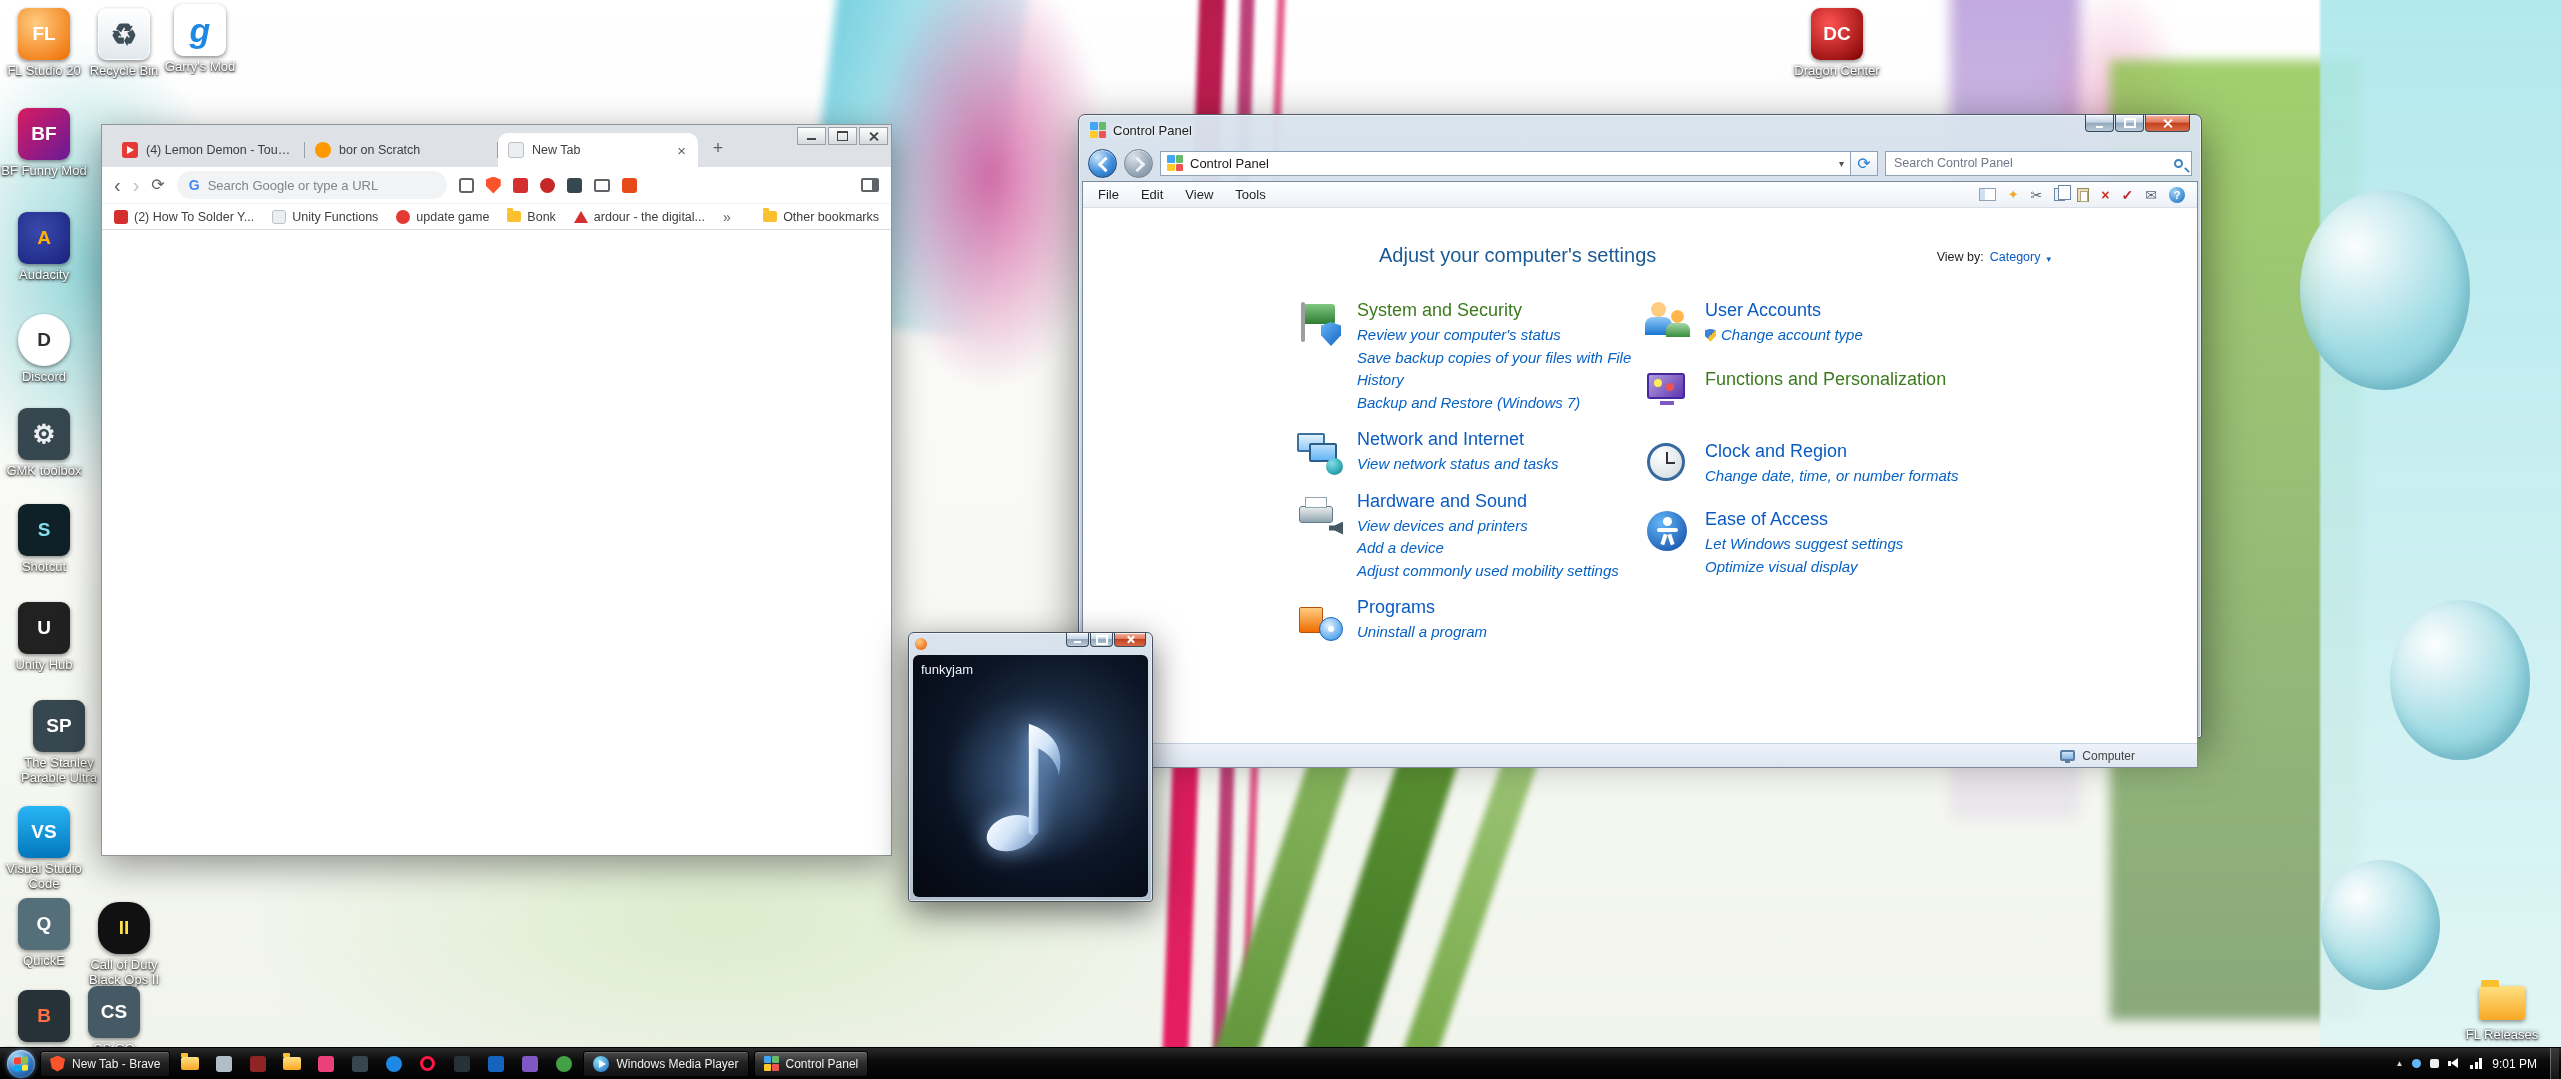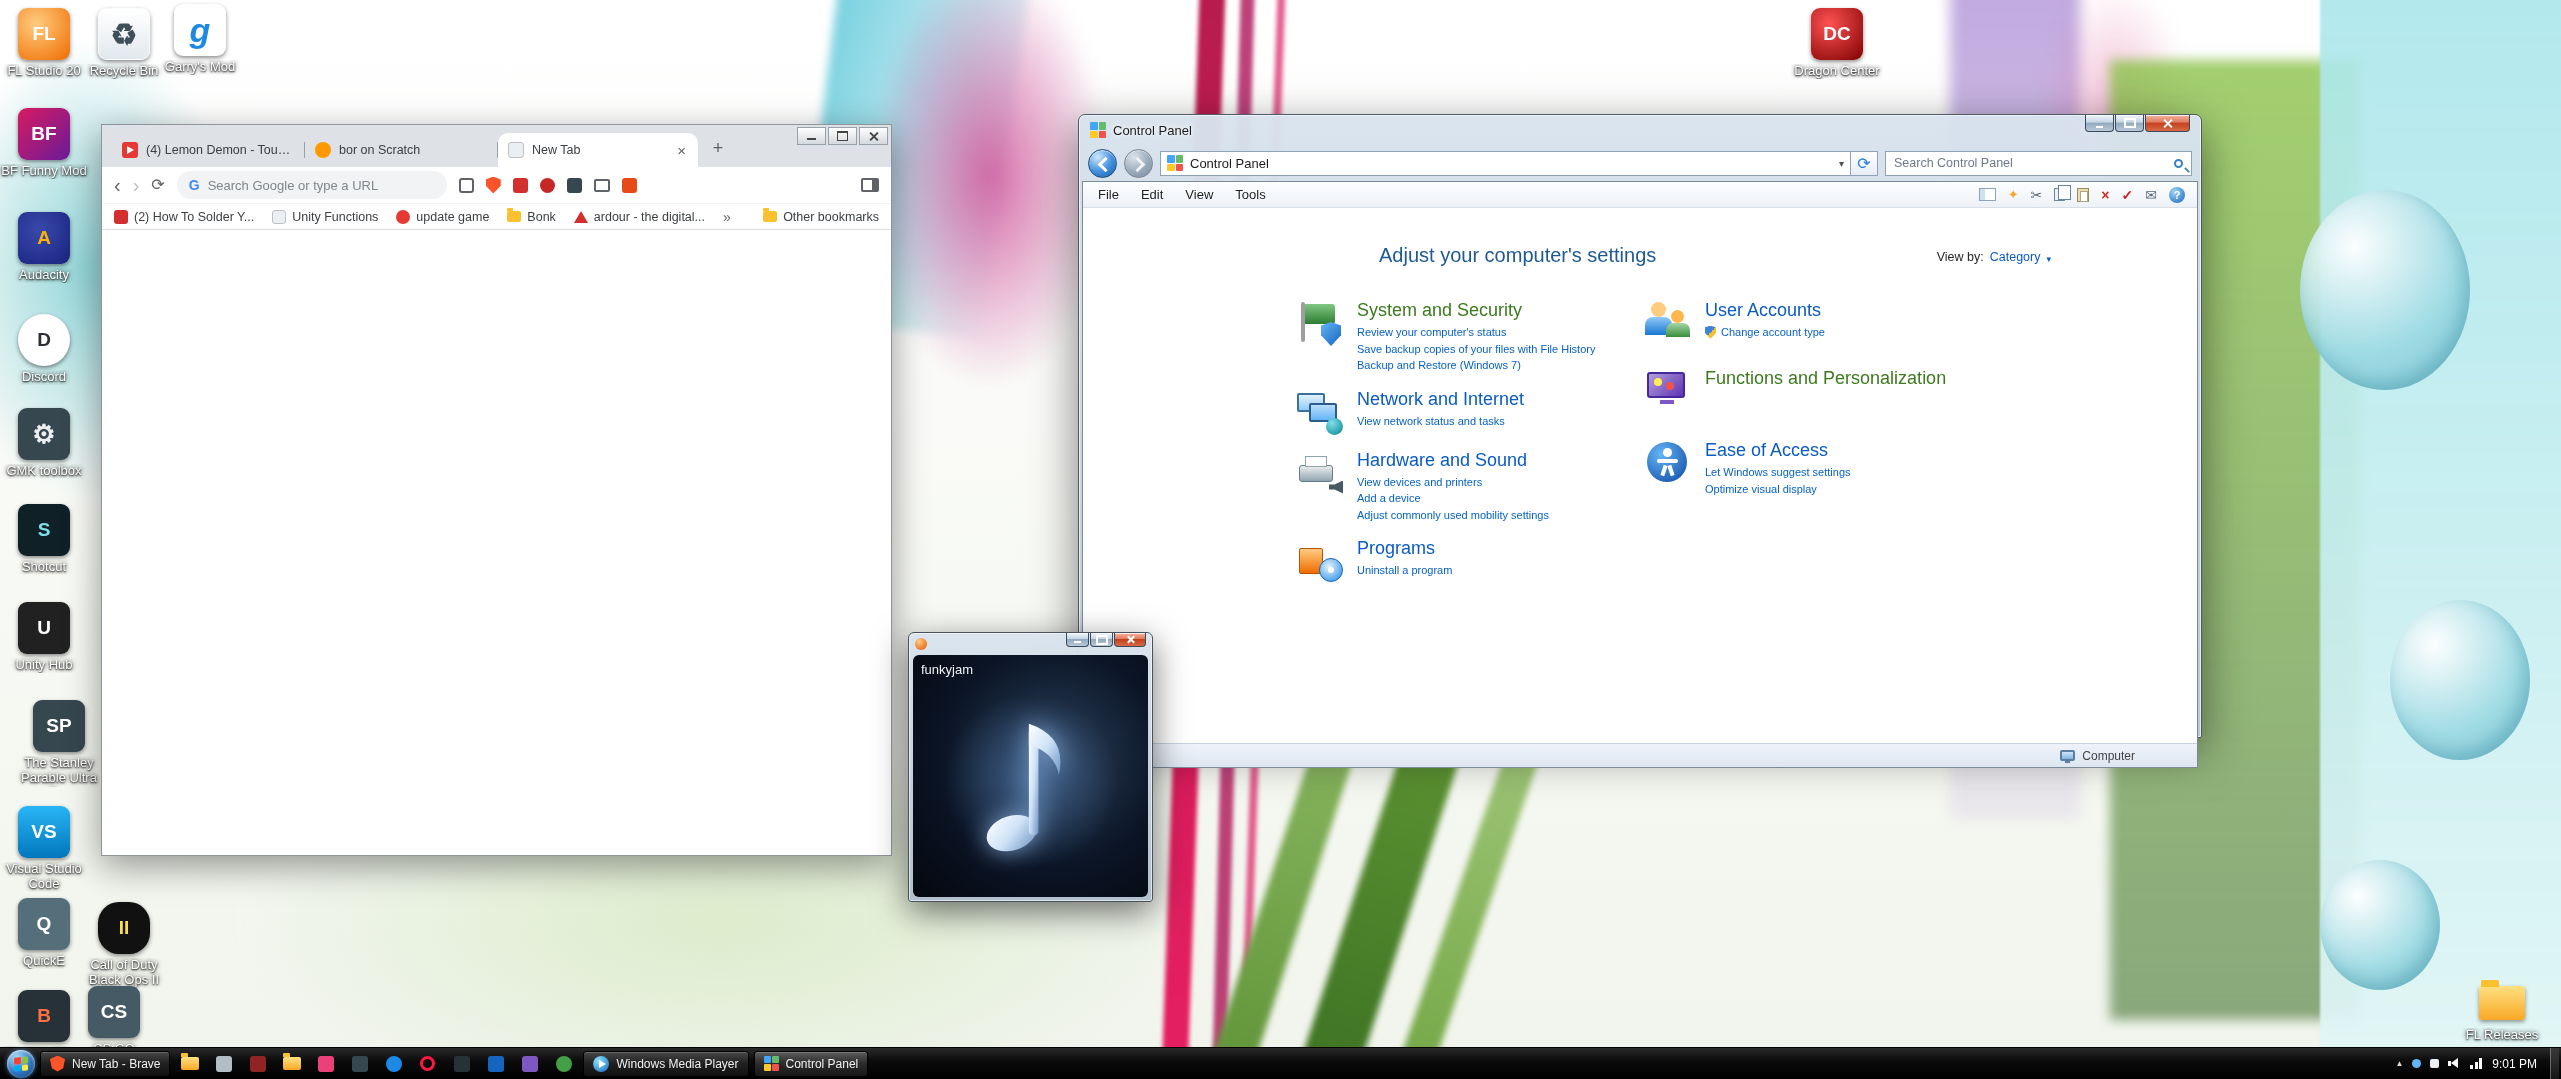--- a/index.html
+++ b/index.html
@@ -167,21 +167,21 @@
   .cp-body { position:relative; flex:1; background:#fff; overflow:hidden; }
   .cp-heading { position:absolute; left:296px; top:36px; font-size:20px; color:#1d5a94; }
   .viewby { position:absolute; right:146px; top:42px; font-size:12.5px; color:#1f1f1f; display:flex; gap:6px; align-items:flex-end; }
   .viewby .vlink { color:#0a5bc4; }
   .viewby .dd { font-size:9px; color:#0a5bc4; }
   .cp-col { position:absolute; top:92px; }
   .col-l { left:214px; width:346px; }
   .col-r { left:562px; width:440px; }
   .cp-cat { display:flex; gap:14px; margin-bottom:15px; }
   .cat-t { font-size:18px; text-decoration:none; display:block; margin-bottom:3px; cursor:pointer; }
-  .cp-link { font-size:11px; color:#0661c4; display:block; line-height:1.5; cursor:pointer; }
+  .cp-link { font-size:15px; color:#0661c4; display:block; line-height:1.5; cursor:pointer;font-style:italic; }
   .lrow { display:flex; align-items:center; }
   .uac { width:11px; height:13px; background:linear-gradient(135deg,#3f83d6 50%,#f3c02f 50%); clip-path:polygon(50% 0,100% 12%,100% 55%,50% 100%,0 55%,0 12%); display:inline-block; margin-right:5px; flex:0 0 11px; }
   .mb22 { margin-bottom:22px; } .mb26 { margin-bottom:26px; }
   .ci { width:46px; height:46px; position:relative; flex:0 0 46px; }
   .ci i { position:absolute; display:block; }
   .ci-sys .a { left:4px; top:2px; width:4px; height:40px; background:#9e9e9e; border-radius:2px; }
   .ci-sys .b { left:8px; top:4px; width:30px; height:20px; background:linear-gradient(#81c784,#2e7d32); border-radius:0 3px 3px 0; }
   .ci-sys .c { right:2px; bottom:0; width:20px; height:24px; background:linear-gradient(135deg,#64b5f6,#1565c0); clip-path:polygon(50% 0,100% 15%,100% 55%,50% 100%,0 55%,0 15%); }
   .ci-net .a { left:0; top:4px; width:28px; height:19px; background:linear-gradient(#e3f2fd,#90caf9); border:2px solid #3b719f; border-radius:2px; }
   .ci-net .b { left:12px; top:14px; width:28px; height:19px; background:linear-gradient(#bbdefb,#64b5f6); border:2px solid #2a5d8a; border-radius:2px; }
@@ -610,20 +610,31 @@
             <div class="ci ci-app">
                 <i class="a"></i>
                 <i class="b"></i>
                 <i class="c"></i>
                 <i class="d"></i>
               </div>
             <div>
               <span class="cat-t" style="color: rgb(60, 122, 29);">Functions and Personalization</span>
             </div>
           </div>
+          <div class="cp-cat mb22">
+            <div class="ci ci-clk">
+                <i class="a"></i>
+                <i class="b"></i>
+                <i class="c"></i>
+              </div>
+            <div>
+              <span class="cat-t" style="color: rgb(10, 91, 196);">Clock and Region</span>
+              <span class="cp-link">Change date, time, or number formats</span>
+            </div>
+          </div>
           <div class="cp-cat">
             <div class="ci ci-ease">
                 <i class="a"></i>
                 <i class="b"></i>
                 <i class="c"></i>
                 <i class="d"></i>
                 <i class="e"></i>
               </div>
             <div>
               <span class="cat-t" style="color: rgb(10, 91, 196);">Ease of Access</span>

